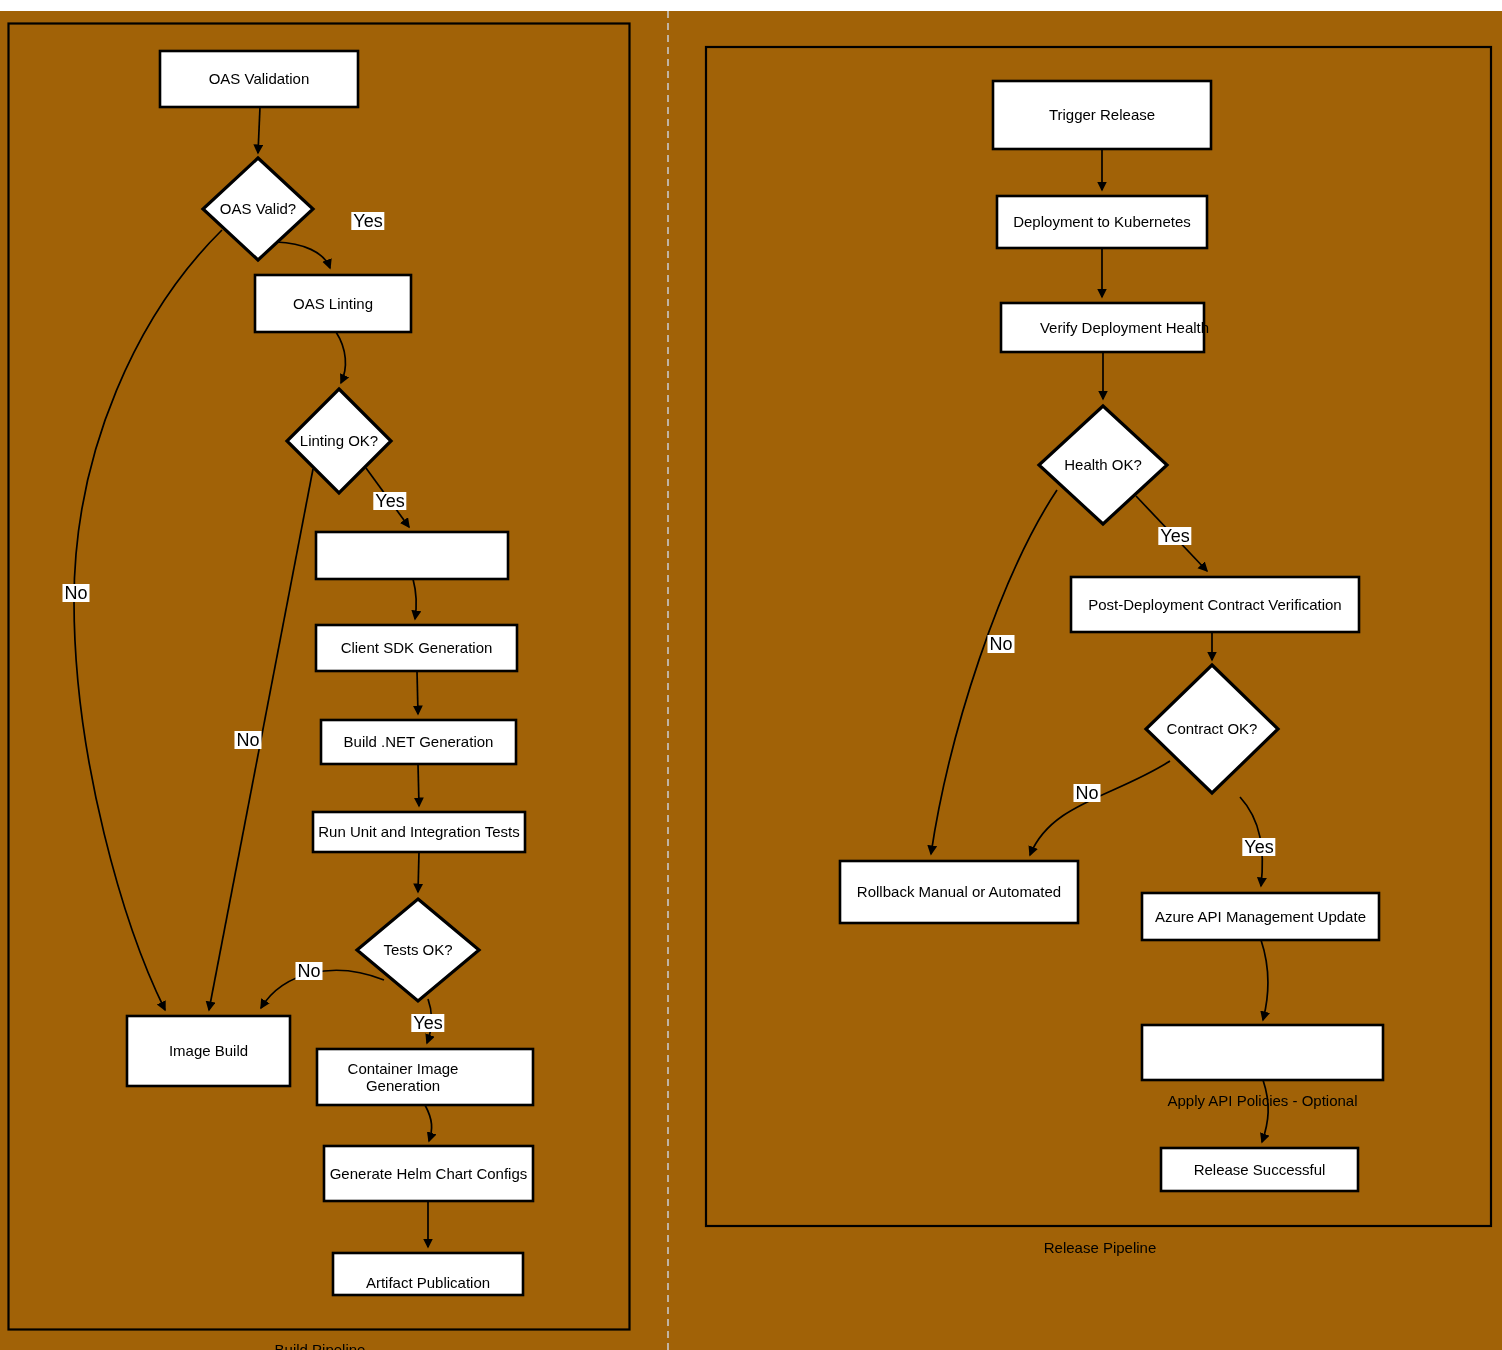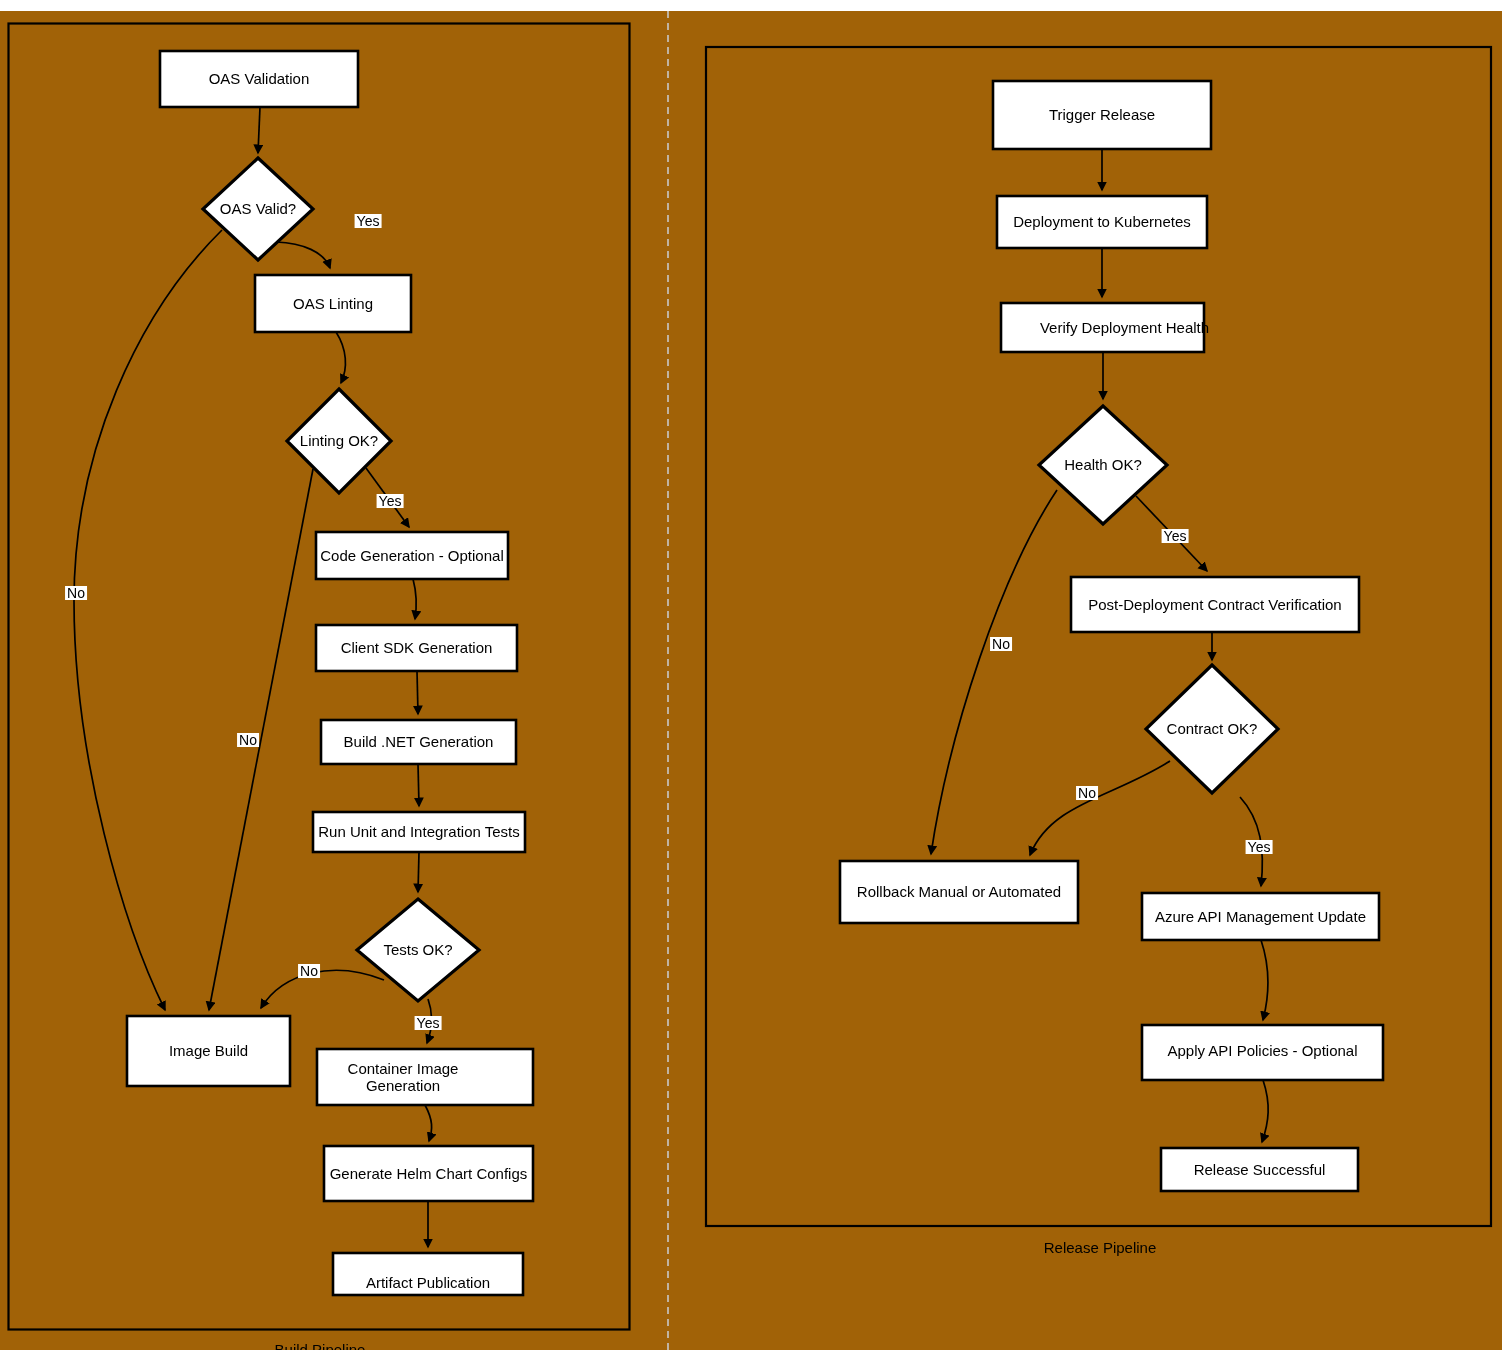--- a/index.html
+++ b/index.html
@@ -6,21 +6,21 @@
   .canvas {
     position:relative; width:1502px; height:1350px; background:#a16207;
     font-family:"Liberation Sans", sans-serif; color:#000; overflow:hidden;margin-top:11px;
   }
   svg.layer { position:absolute; left:0; top:0; }
   .nl {
     position:absolute; display:flex; align-items:center; justify-content:center;
     text-align:center; font-size:15px; line-height:1.15; pointer-events:none;
   }
   .el {
-    position:absolute; transform:translate(-50%,-50%); font-size:14px;
+    position:absolute; transform:translate(-50%,-50%); font-size:18px;
     background:#ffffff; padding:0 2px; line-height:1; pointer-events:none;
   }
   .pt {
     position:absolute; transform:translate(-50%,-50%); font-size:15px;
     pointer-events:none; white-space:nowrap;
   }
 </style>
 </head>
 <body>
 
@@ -95,39 +95,38 @@
       <rect x="1142" y="882" width="237" height="47"></rect>
       <rect x="1142" y="1014" width="241" height="55"></rect>
       <rect x="1161" y="1137" width="197" height="43"></rect>
     </g>
   </svg>
 
   <div class="nl" style="left:160px;top:40px;width:198px;height:56px">OAS Validation</div>
   <div class="nl" style="left:203px;top:147px;width:110px;height:102px">OAS Valid?</div>
   <div class="nl" style="left:255px;top:264px;width:156px;height:57px">OAS Linting</div>
   <div class="nl" style="left:287px;top:378px;width:104px;height:104px">Linting OK?</div>
-  <div class="nl" style="left:316px;top:521px;width:192px;height:47px">Code Generation - Optional</div>
   <div class="nl" style="left:316px;top:614px;width:201px;height:46px">Client SDK Generation</div>
   <div class="nl" style="left:321px;top:709px;width:195px;height:44px">Build .NET Generation</div>
   <div class="nl" style="left:313px;top:801px;width:212px;height:40px">Run Unit and Integration Tests</div>
   <div class="nl" style="left:357px;top:888px;width:122px;height:102px">Tests OK?</div>
   <div class="nl" style="left:127px;top:1005px;width:163px;height:70px">Image Build</div>
   <div class="nl" style="left:317px;top:1038px;width:172px;height:56px">Container Image Generation</div>
   <div class="nl" style="left:324px;top:1135px;width:209px;height:55px">Generate Helm Chart Configs</div>
   <div class="nl" style="left:333px;top:1242px;width:190px;height:60px">Artifact Publication</div>
 
   <div class="nl" style="left:997px;top:185px;width:210px;height:52px">Deployment to Kubernetes</div>
   <div class="nl" style="left:993px;top:70px;width:218px;height:68px">Trigger Release</div>
   <div class="nl" style="left:1023px;top:292px;width:203px;height:49px">Verify Deployment Health</div>
   <div class="nl" style="left:1039px;top:395px;width:128px;height:118px">Health OK?</div>
   <div class="nl" style="left:1071px;top:566px;width:288px;height:55px">Post-Deployment Contract Verification</div>
   <div class="nl" style="left:1146px;top:654px;width:132px;height:128px">Contract OK?</div>
   <div class="nl" style="left:840px;top:850px;width:238px;height:62px">Rollback Manual or Automated</div>
   <div class="nl" style="left:1142px;top:882px;width:237px;height:47px">Azure API Management Update</div>
-  <div class="nl" style="left:1142px;top:1014px;width:241px;height:51px">Apply API Policies - Optional</div>
+  <div class="nl" style="left:1142px;top:1064px;width:241px;height:51px">Apply API Policies - Optional</div>
   <div class="nl" style="left:1161px;top:1137px;width:197px;height:43px">Release Successful</div>
 
   <div class="el" style="left:368px;top:210px">Yes</div>
   <div class="el" style="left:76px;top:582px">No</div>
   <div class="el" style="left:390px;top:490px">Yes</div>
   <div class="el" style="left:248px;top:729px">No</div>
   <div class="el" style="left:309px;top:960px">No</div>
   <div class="el" style="left:428px;top:1012px">Yes</div>
 
   <div class="el" style="left:1175px;top:525px">Yes</div>

